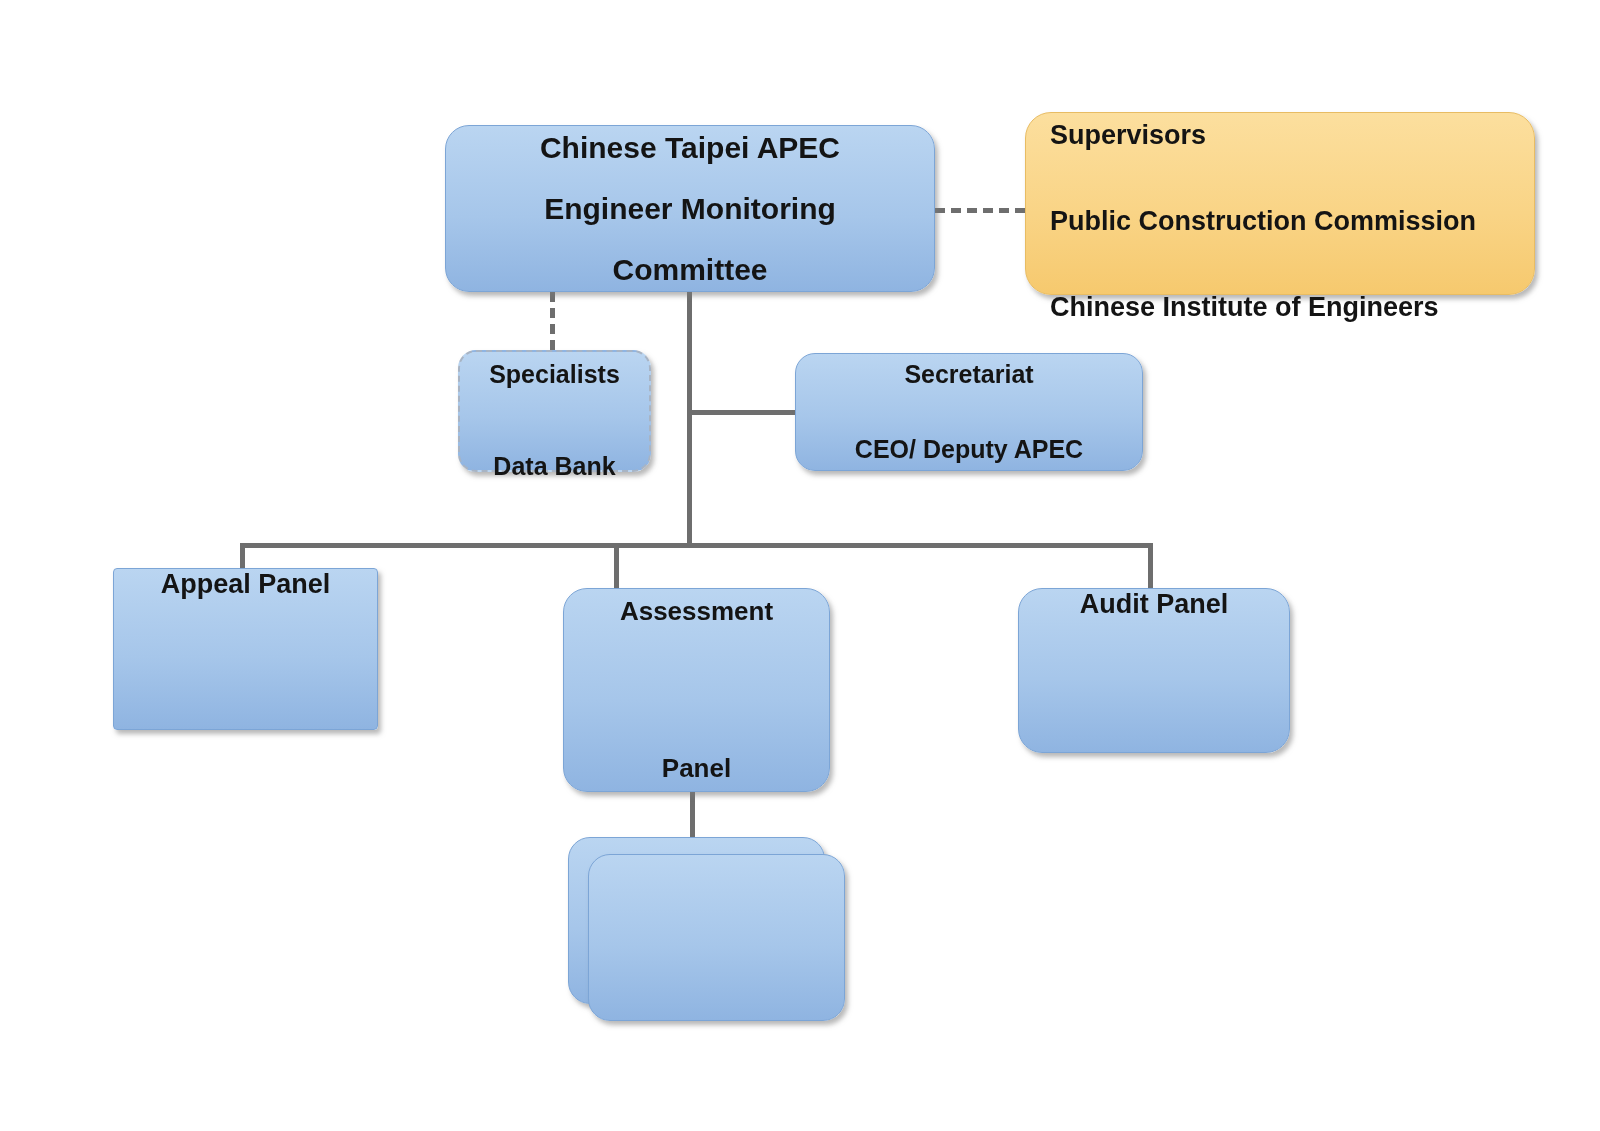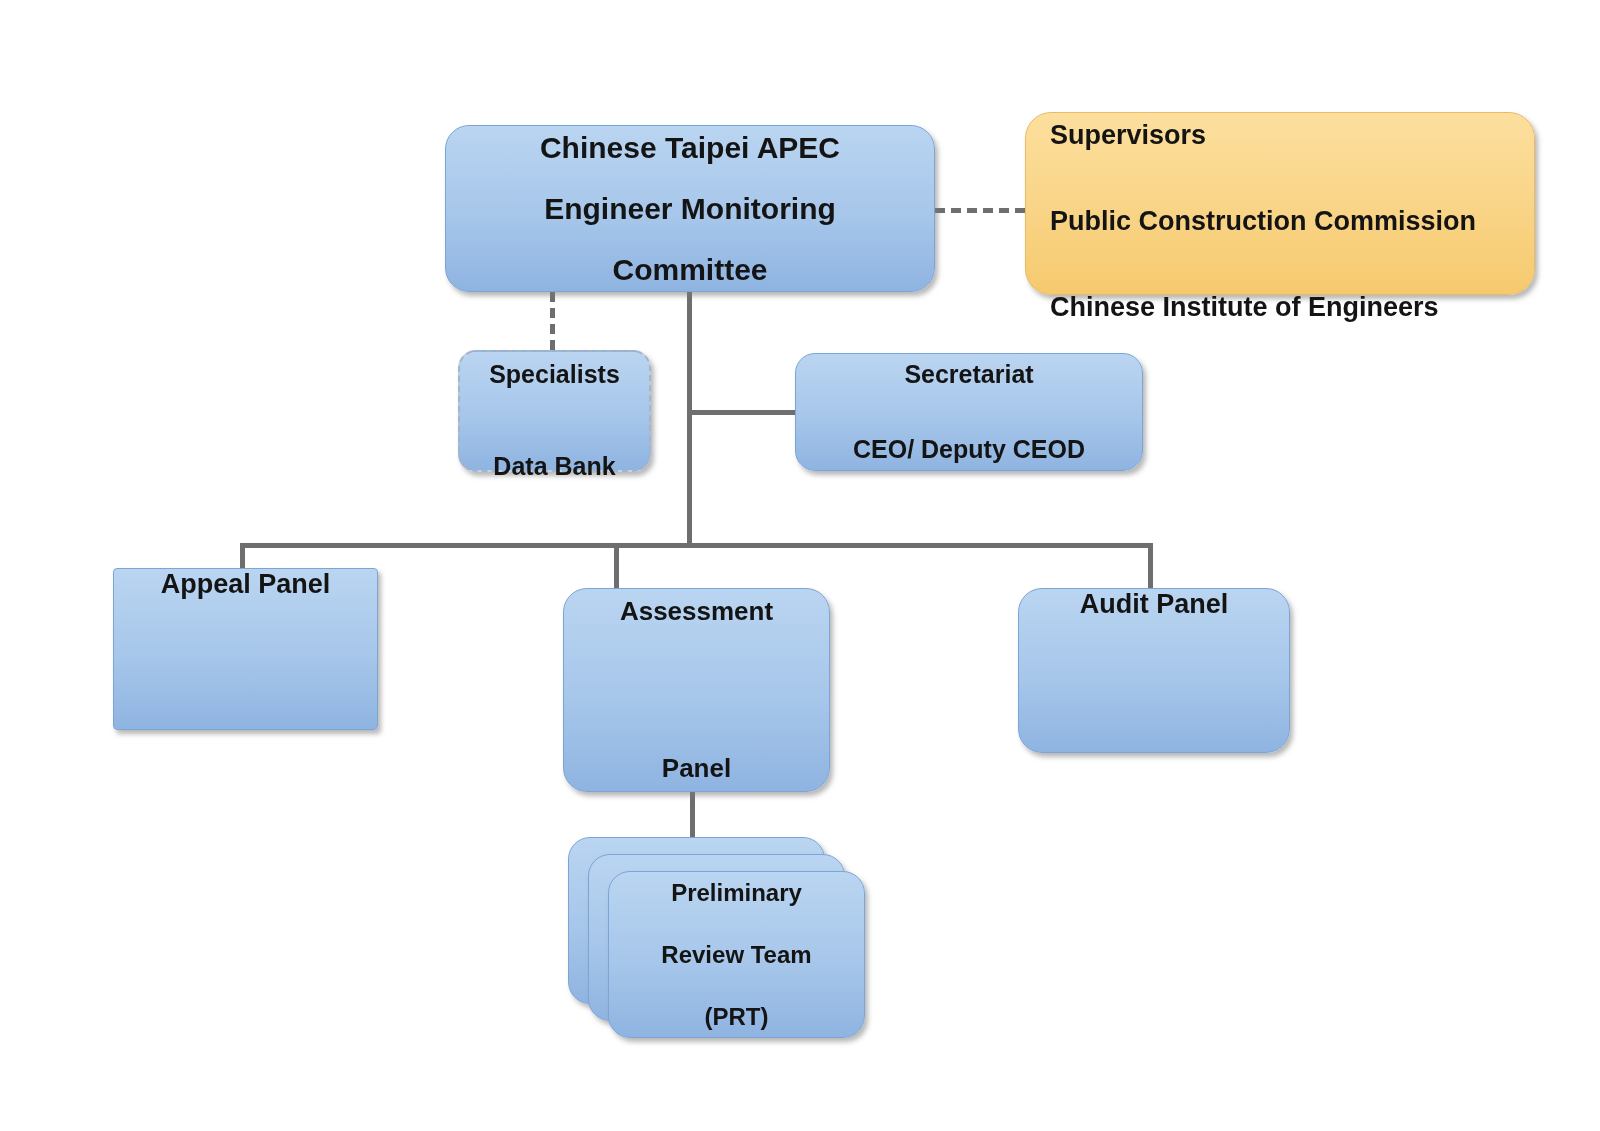--- a/index.html
+++ b/index.html
@@ -136,37 +136,32 @@
     <span>Chinese Institute of Engineers</span>
   </div>
 
   <div class="box blue specialists">
     <span>Specialists</span>
     <span>Data Bank</span>
   </div>
 
   <div class="box blue secretariat">
     <span>Secretariat</span>
-    <span>CEO/ Deputy CEOD</span>
+    <span>CEO/ Deputy APEC</span>
   </div>
 
   <div class="box blue appeal">
     <span>Appeal Panel</span>
   </div>
 
   <div class="box blue assessment">
     <span>Assessment</span>
     <span>Panel</span>
   </div>
 
   <div class="box blue audit">
     <span>Audit Panel</span>
   </div>
 
   <div class="box blue prt-card prt-back"></div>
   <div class="box blue prt-card prt-mid"></div>
-  <div class="box blue prt-card prt-front">
-    <span>Preliminary</span>
-    <span>Review Team</span>
-    <span>(PRT)</span>
-  </div>
 
 </div>
 
 </body></html>

